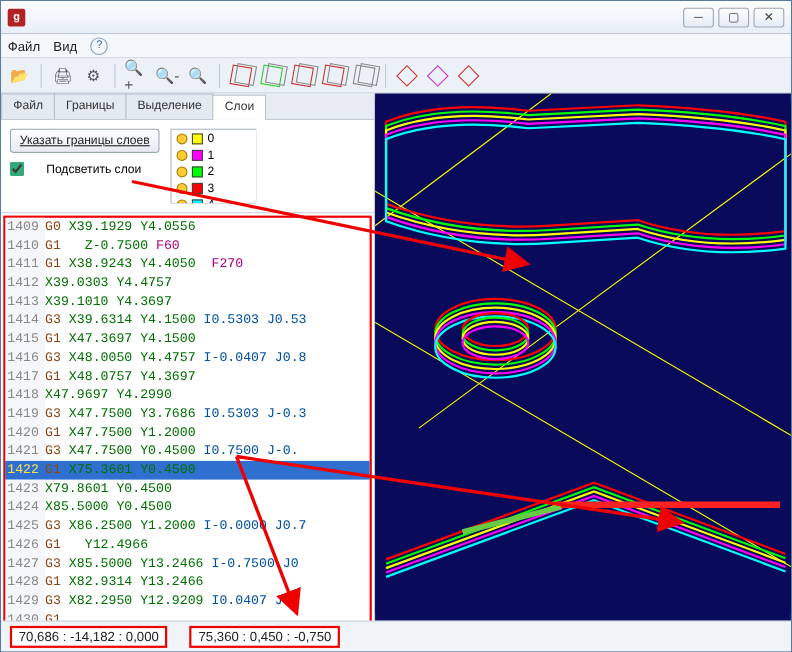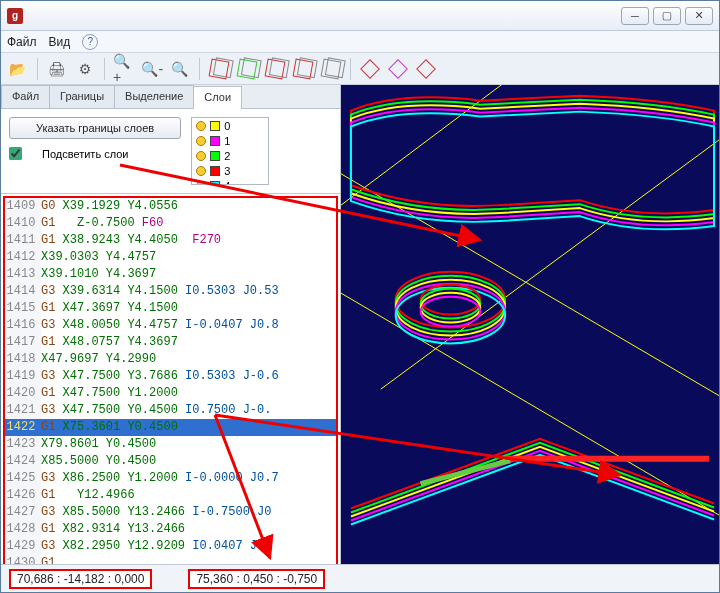--- a/index.html
+++ b/index.html
@@ -25,21 +25,21 @@
 
 .workarea { flex: 1; display: flex; min-height: 0; }
 
 .leftpanel { width: 340px; display: flex; flex-direction: column; border-right: 1px solid #c0c8d4; }
 .tabs { display: flex; background: #e8edf3; height: 24px; border-bottom: 1px solid #b8c0cc; }
 .tab { padding: 4px 10px; border: 1px solid #b8c0cc; border-bottom: none; margin-right: -1px; background: #e4eaf2; font-size: 11px; color: #333; }
 .tab.active { background: #fff; position: relative; top: 1px; }
 
 .layers-panel { background: #fff; padding: 8px; display: flex; gap: 10px; border-bottom: 1px solid #c0c8d4; }
 .layers-left { display: flex; flex-direction: column; gap: 8px; }
-.btn { border: 1px solid #9aa6b4; background: linear-gradient(#fdfdfe, #e6ebf2); padding: 4px 26px; border-radius: 3px; font-size: 11px; color: #222; cursor: default; }
+.btn { border: 1px solid #9aa6b4; background: linear-gradient(#fdfdfe, #e6ebf2); padding: 4px 8px; border-radius: 3px; font-size: 11px; color: #222; cursor: default; text-decoration: underline; }
 .chk { display: flex; align-items: center; gap: 20px; font-size: 11px; }
 .chk input { accent-color: #3a7; }
 
 .layer-list { border: 1px solid #b0b8c4; background: #fff; width: 78px; height: 68px; overflow: auto; font-size: 11px; }
 .layer-row { display: flex; align-items: center; gap: 4px; padding: 0 4px; height: 15px; }
 .bulb { width: 10px; height: 10px; border-radius: 50%; background: #ffcc33; border: 1px solid #a67c00; }
 .swatch { width: 10px; height: 10px; border: 1px solid #444; }
 
 .gcode { flex: 1; overflow: hidden; background: #fff; font-family: "Consolas", "Courier New", monospace; font-size: 12px; line-height: 17px; position: relative; }
 .gcode-inner { border: 2px solid #e00; margin: 2px; }
@@ -48,21 +48,21 @@
 .lnum { width: 36px; color: #888; text-align: center; padding-right: 4px; background: #f4f6fa; }
 .gline.sel .lnum { background: #2f6fd0; color: #fde047; }
 .gcmd { color: #8b4513; }
 .gx   { color: #007000; }
 .gf   { color: #b00080; }
 .gi   { color: #0050a0; }
 
 .viewport { flex: 1; background: #0a0a5a; position: relative; overflow: hidden; }
 .viewport svg { width: 100%; height: 100%; }
 
-.statusbar { height: 28px; border-top: 1px solid #c0c8d4; background: #f0f3f8; display: flex; align-items: center; gap: 36px; padding: 0 8px; font-size: 12px; color: #222; }
+.statusbar { height: 28px; border-top: 1px solid #c0c8d4; background: #f0f3f8; display: flex; align-items: center; gap: 20px; padding: 0 8px; font-size: 12px; color: #222; }
 .statusbox { border: 2px solid #e00; padding: 1px 6px; background: #fff; }
 
 .annot { position: absolute; pointer-events: none; }
 </style>
 </head>
 <body>
 
 <div class="window">
 
   <div class="titlebar">
@@ -170,21 +170,21 @@
             <div class="gline"><span class="lnum">1409</span><span class="gcmd">G0</span><span class="gx"> X39.1929 Y4.0556</span></div>
             <div class="gline"><span class="lnum">1410</span><span class="gcmd">G1</span><span class="gx">   Z-0.7500 </span><span class="gf">F60</span></div>
             <div class="gline"><span class="lnum">1411</span><span class="gcmd">G1</span><span class="gx"> X38.9243 Y4.4050  </span><span class="gf">F270</span></div>
             <div class="gline"><span class="lnum">1412</span><span class="gcmd"></span><span class="gx">X39.0303 Y4.4757</span></div>
             <div class="gline"><span class="lnum">1413</span><span class="gcmd"></span><span class="gx">X39.1010 Y4.3697</span></div>
             <div class="gline"><span class="lnum">1414</span><span class="gcmd">G3</span><span class="gx"> X39.6314 Y4.1500 </span><span class="gi">I0.5303 J0.53</span></div>
             <div class="gline"><span class="lnum">1415</span><span class="gcmd">G1</span><span class="gx"> X47.3697 Y4.1500</span></div>
             <div class="gline"><span class="lnum">1416</span><span class="gcmd">G3</span><span class="gx"> X48.0050 Y4.4757 </span><span class="gi">I-0.0407 J0.8</span></div>
             <div class="gline"><span class="lnum">1417</span><span class="gcmd">G1</span><span class="gx"> X48.0757 Y4.3697</span></div>
             <div class="gline"><span class="lnum">1418</span><span class="gcmd"></span><span class="gx">X47.9697 Y4.2990</span></div>
-            <div class="gline"><span class="lnum">1419</span><span class="gcmd">G3</span><span class="gx"> X47.7500 Y3.7686 </span><span class="gi">I0.5303 J-0.6</span></div>
+            <div class="gline"><span class="lnum">1419</span><span class="gcmd">G3</span><span class="gx"> X47.7500 Y3.7686 </span><span class="gi">I0.5303 J-0.3</span></div>
             <div class="gline"><span class="lnum">1420</span><span class="gcmd">G1</span><span class="gx"> X47.7500 Y1.2000</span></div>
             <div class="gline"><span class="lnum">1421</span><span class="gcmd">G3</span><span class="gx"> X47.7500 Y0.4500 </span><span class="gi">I0.7500 J-0.</span></div>
             <div class="gline sel"><span class="lnum">1422</span><span class="gcmd">G1</span><span class="gx"> X75.3601 Y0.4500</span></div>
             <div class="gline"><span class="lnum">1423</span><span class="gcmd"></span><span class="gx">X79.8601 Y0.4500</span></div>
             <div class="gline"><span class="lnum">1424</span><span class="gcmd"></span><span class="gx">X85.5000 Y0.4500</span></div>
             <div class="gline"><span class="lnum">1425</span><span class="gcmd">G3</span><span class="gx"> X86.2500 Y1.2000 </span><span class="gi">I-0.0000 J0.7</span></div>
             <div class="gline"><span class="lnum">1426</span><span class="gcmd">G1</span><span class="gx">   Y12.4966</span></div>
             <div class="gline"><span class="lnum">1427</span><span class="gcmd">G3</span><span class="gx"> X85.5000 Y13.2466 </span><span class="gi">I-0.7500 J0</span></div>
             <div class="gline"><span class="lnum">1428</span><span class="gcmd">G1</span><span class="gx"> X82.9314 Y13.2466</span></div>
             <div class="gline"><span class="lnum">1429</span><span class="gcmd">G3</span><span class="gx"> X82.2950 Y12.9209 </span><span class="gi">I0.0407 J-0</span></div>

